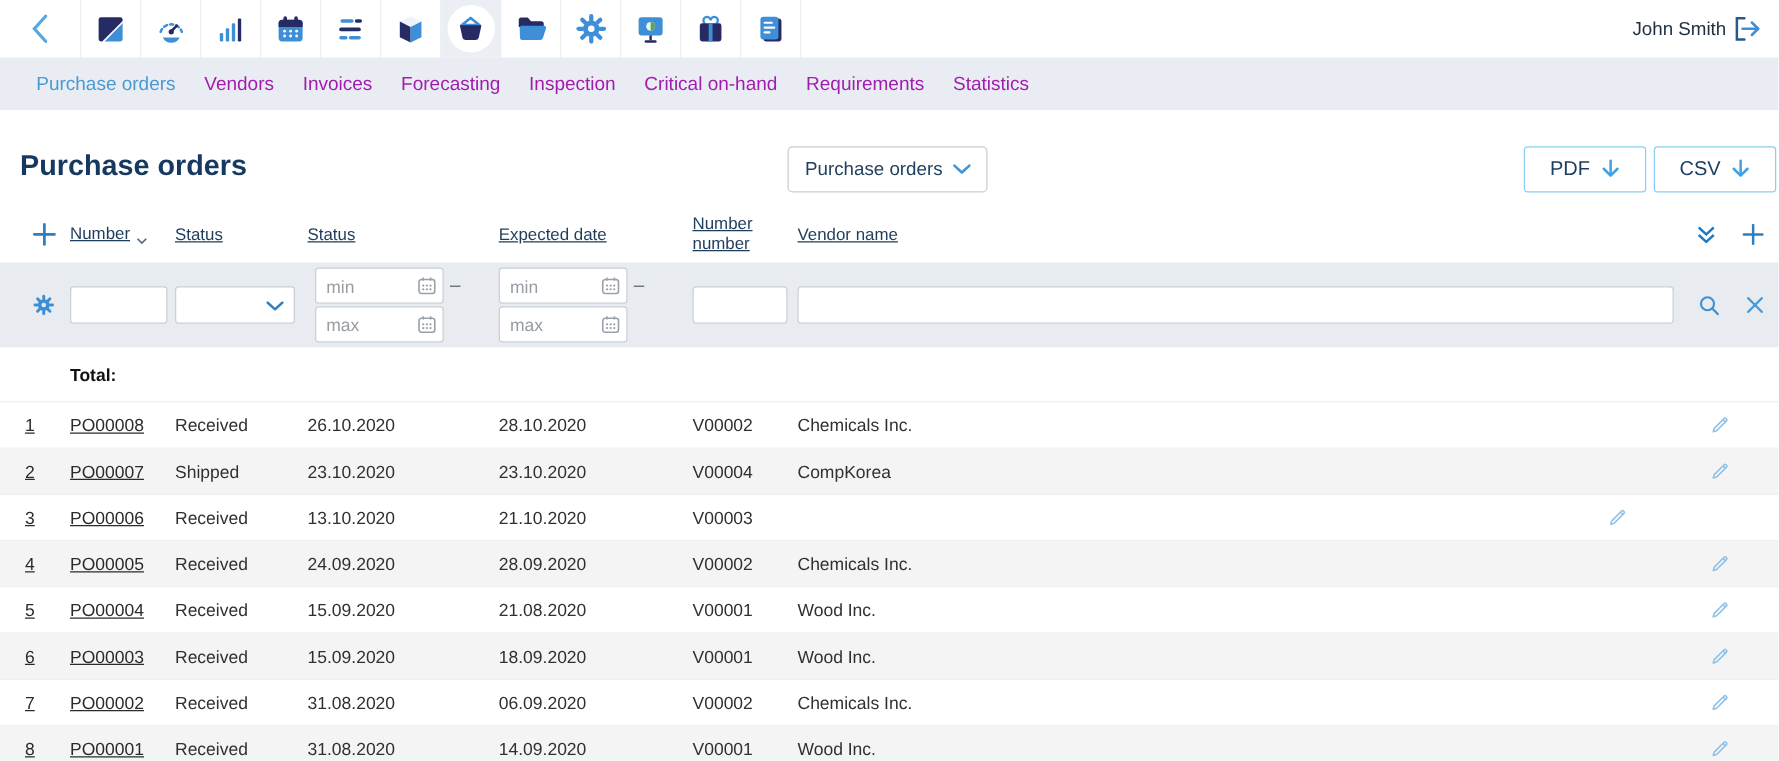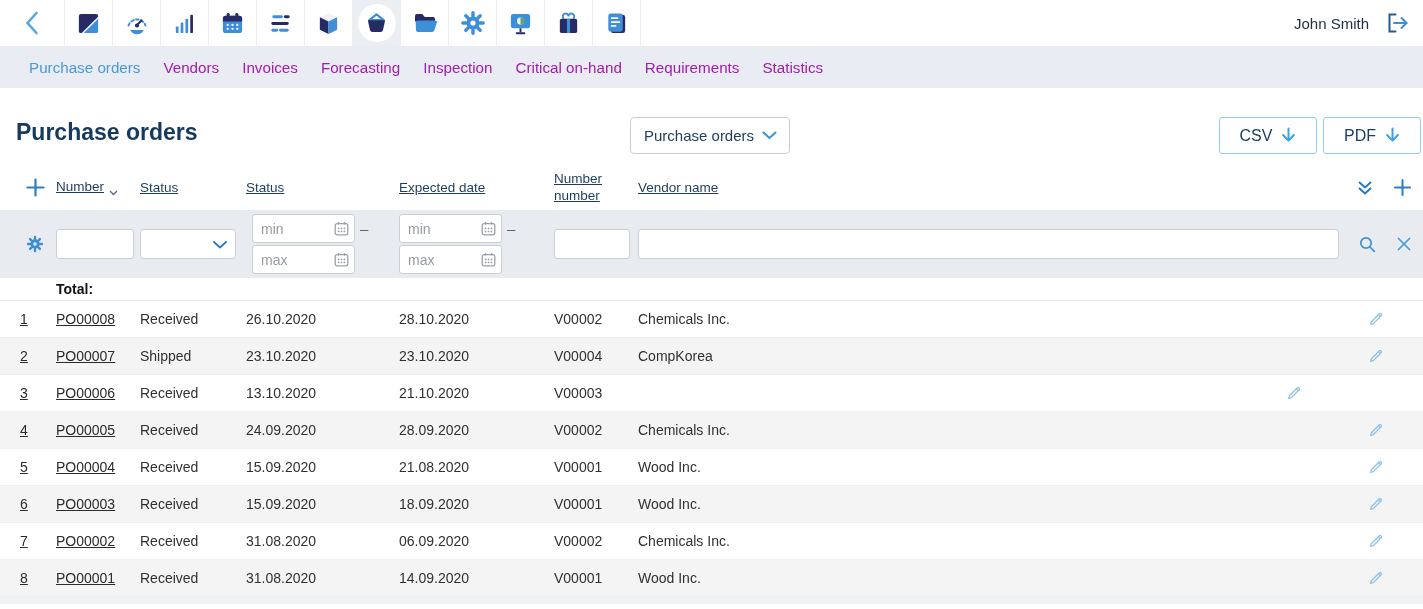--- a/index.html
+++ b/index.html
@@ -7,21 +7,21 @@
   body { font-family:"Liberation Sans", sans-serif; color:#333; }
   .app { width:1423px; height:609px; overflow:hidden; background:#fff; position:relative; }
 
   
   .topbar { height:46px; display:flex; align-items:stretch; background:#fff; }
   .backcell { width:65px; display:flex; align-items:center; justify-content:center; border-right:1px solid #eceef2; cursor:pointer; }
   .icell { width:48px; display:flex; align-items:center; justify-content:center; border-right:1px solid #eceef2; cursor:pointer; }
   .icell.active { background:#ebeef2; }
   .halo { width:38px; height:38px; border-radius:50%; background:#fff; display:flex; align-items:center; justify-content:center; }
   .topspacer { flex:1; }
-  .username { display:flex; align-items:center; font-size:15px; color:#1e2f40; margin-right:16px; }
+  .username { display:flex; align-items:center; font-size:15px; color:#1e2f40; margin-right:4px; }
   .logoutcell { display:flex; align-items:center; margin-right:11px; cursor:pointer; }
 
   
   .navbar { height:42px; background:#e9edf3; display:flex; align-items:center; padding-left:29px; }
   .tab { font-size:15.2px; color:#a21caf; margin-right:23px; cursor:pointer; white-space:nowrap; }
   .tab.active { color:#4a9ad2; }
 
   
   .pagehead { height:77px; position:relative; background:#fff; }
   .pagetitle { position:absolute; left:16px; top:31px; font-size:23px; font-weight:bold; color:#16395f; }
@@ -53,21 +53,21 @@
   .dategroup { display:flex; align-items:flex-start; }
   .datecol { display:flex; flex-direction:column; }
   .datewrap { position:relative; width:103px; height:29px; margin:1px 0; }
   .datewrap input { width:100%; height:100%; border:1px solid #c9cfd7; border-radius:3px; background:#fff;
                     font-size:14px; color:#6b7077; padding:0 24px 0 8px; outline:none; font-family:Liberation Sans, sans-serif; }
   .datewrap input::placeholder, .tinput::placeholder { color:#979ca3; }
   .calbtn { position:absolute; right:6px; top:7px; display:flex; cursor:pointer; }
   .dash { color:#5c6670; font-size:15px; margin:7px 0 0 5px; }
 
   
-  .totalrow { height:23px; background:#fff; border-bottom:1px solid #e8eaed; }
+  .totalrow { height:44px; background:#fff; border-bottom:1px solid #e8eaed; }
   .totallbl { font-size:14px; font-weight:bold; color:#111; }
   .trow { height:37px; background:#fff; border-bottom:1px solid #edeff1; font-size:14px; color:#303030; }
   .trow.alt { background:#f4f4f5; }
   .idxcell { padding-left:4px; }
   .rlink { color:#2b2b2b; text-decoration:underline; cursor:pointer; }
   .vname { padding-left:2px; }
   .editcell { display:flex; justify-content:flex-end; padding-right:39px; }
   .editcell > span { display:flex; cursor:pointer; }
   .footerstrip { height:7px; background:#f1f2f4; }
 </style>
@@ -224,30 +224,30 @@
     <div class="viewsel">
       <span>Purchase orders</span>
       <span style="display:flex;">
         <svg width="15" height="9" viewBox="0 0 15 9">
             <polyline points="1.5,1.5 7.5,7 13.5,1.5" fill="none" stroke="#3e96d9" stroke-width="2.1" stroke-linecap="round" stroke-linejoin="round"></polyline>
           </svg>
       </span>
     </div>
     <div class="exportbtns">
       <div class="btn">
-        <span>CSV</span>
+        <span>PDF</span>
         <span style="display:flex;">
           <svg width="15" height="17" viewBox="0 0 15 17">
               <line x1="7.5" y1="1.5" x2="7.5" y2="12.5" stroke="#3fa0e4" stroke-width="2" stroke-linecap="round"></line>
               <polyline points="2,8 7.5,13.5 13,8" fill="none" stroke="#3fa0e4" stroke-width="2" stroke-linecap="round" stroke-linejoin="round"></polyline>
             </svg>
         </span>
       </div>
       <div class="btn">
-        <span>PDF</span>
+        <span>CSV</span>
         <span style="display:flex;">
           <svg width="15" height="17" viewBox="0 0 15 17">
               <line x1="7.5" y1="1.5" x2="7.5" y2="12.5" stroke="#3fa0e4" stroke-width="2" stroke-linecap="round"></line>
               <polyline points="2,8 7.5,13.5 13,8" fill="none" stroke="#3fa0e4" stroke-width="2" stroke-linecap="round" stroke-linejoin="round"></polyline>
             </svg>
         </span>
       </div>
     </div>
   </div>
 

